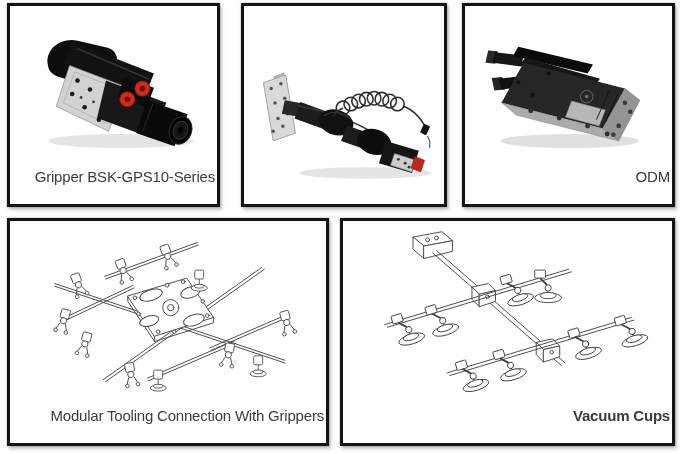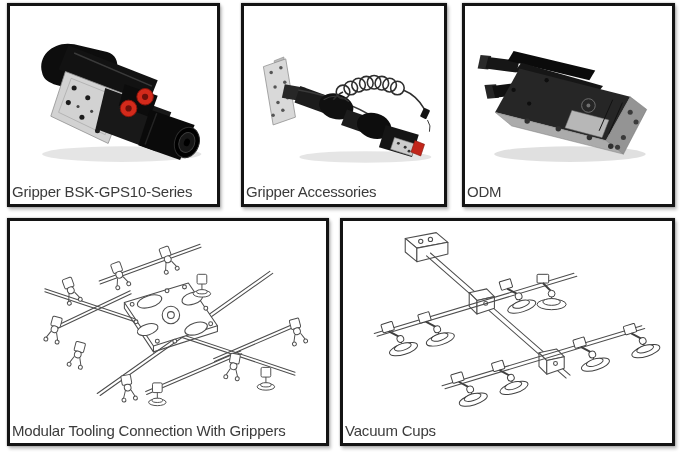--- a/index.html
+++ b/index.html
@@ -18,34 +18,34 @@
     background:#ffffff;
     box-shadow:0 0 2px rgba(0,0,0,0.35), 2px 3px 3px rgba(0,0,0,0.22);
     display:flex;
     flex-direction:column;
     cursor:pointer;
   }
   .card-img{flex:1 1 auto;overflow:hidden;}
   .card-img svg{width:100%;height:100%;display:block;}
   .card-caption{
     flex:0 0 auto;
-    text-align:left;
+    text-align:right;
     font-size:15px;
     letter-spacing:-0.2px;
     color:#3b3b3b;
-    padding:0 2px 4px 2px;
+    padding:0 2px 19px 2px;
     white-space:nowrap;
     margin-top:11px;
   }
   
   #card-1{left:7px;top:3px;width:213px;height:204px;}
   #card-2{left:241px;top:3px;width:206px;height:204px;}
   #card-3{left:462px;top:3px;width:213px;height:204px;}
   #card-4{left:7px;top:218px;width:322px;height:228px;}
-  #card-5{left:340px;top:218px;width:335px;height:228px;}
+  #card-5{left:340px;top:218px;width:335px;height:228px;font-weight:bold;}
   .ln{stroke:#4d4d4d;stroke-width:1.1;fill:none;stroke-linejoin:round;stroke-linecap:round;}
   .lnf{stroke:#4d4d4d;stroke-width:1.1;fill:#ffffff;stroke-linejoin:round;stroke-linecap:round;}
 </style>
 </head>
 <body>
 
 <div class="stage">
 
   <div class="card" id="card-1">
     <div class="card-img">
@@ -123,21 +123,20 @@
         <circle cx="126" cy="79" r="7" stroke="#2e2e2e" stroke-width="1.6" fill="none"></circle>
         <circle cx="134" cy="78" r="7" stroke="#2e2e2e" stroke-width="1.6" fill="none"></circle>
         <circle cx="142" cy="79" r="7" stroke="#2e2e2e" stroke-width="1.6" fill="none"></circle>
         <circle cx="150" cy="81" r="7" stroke="#2e2e2e" stroke-width="1.6" fill="none"></circle>
         <circle cx="158" cy="84" r="7" stroke="#2e2e2e" stroke-width="1.6" fill="none"></circle>
         <path d="M164,86 C174,90 181,97 186,106" stroke="#2e2e2e" stroke-width="1.6" fill="none"></path>
         <rect x="183" y="105" width="7" height="10" rx="1" transform="rotate(25 186 110)" fill="#141414"></rect>
         <path d="M189,117 q4,6 2,12" stroke="#333" stroke-width="1" fill="none"></path>
       </svg>
     </div>
-    <div class="card-caption">Gripper Accessories</div>
   </div>
 
   <div class="card" id="card-4">
     <div class="card-img">
       <svg viewBox="0 0 322 196" preserveAspectRatio="xMidYMid meet" stroke="#4d4d4d">
         <defs>
           <g id="mtc">
             <rect x="-5" y="-5" width="10" height="10" rx="1.5" fill="#fff"></rect>
             <circle cx="0" cy="8" r="3.5" fill="#fff"></circle>
             <path d="M-3,11 L-6,18 M3,11 L6,18" fill="none"></path>

